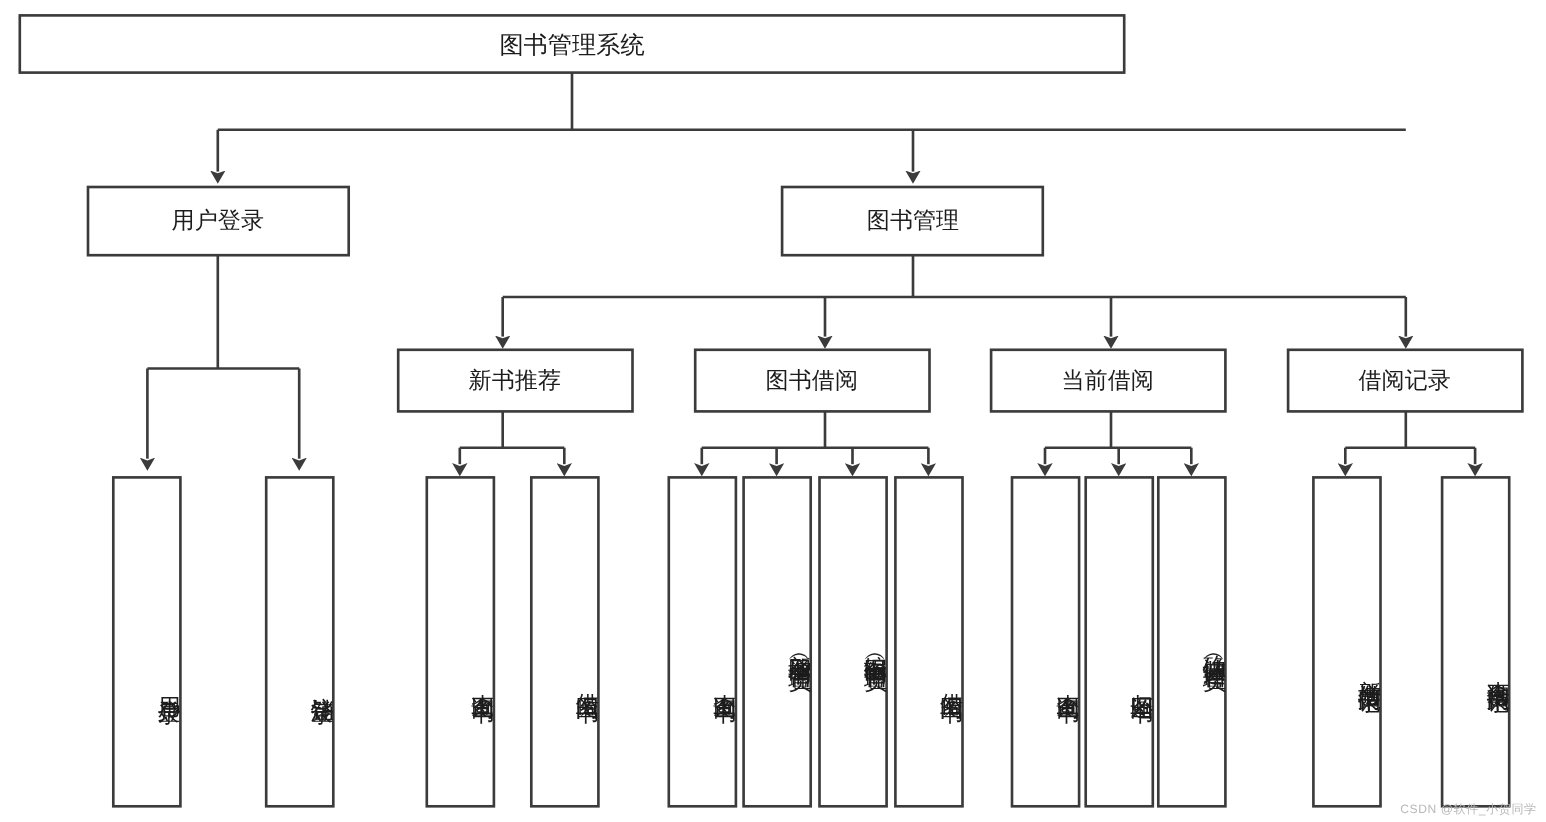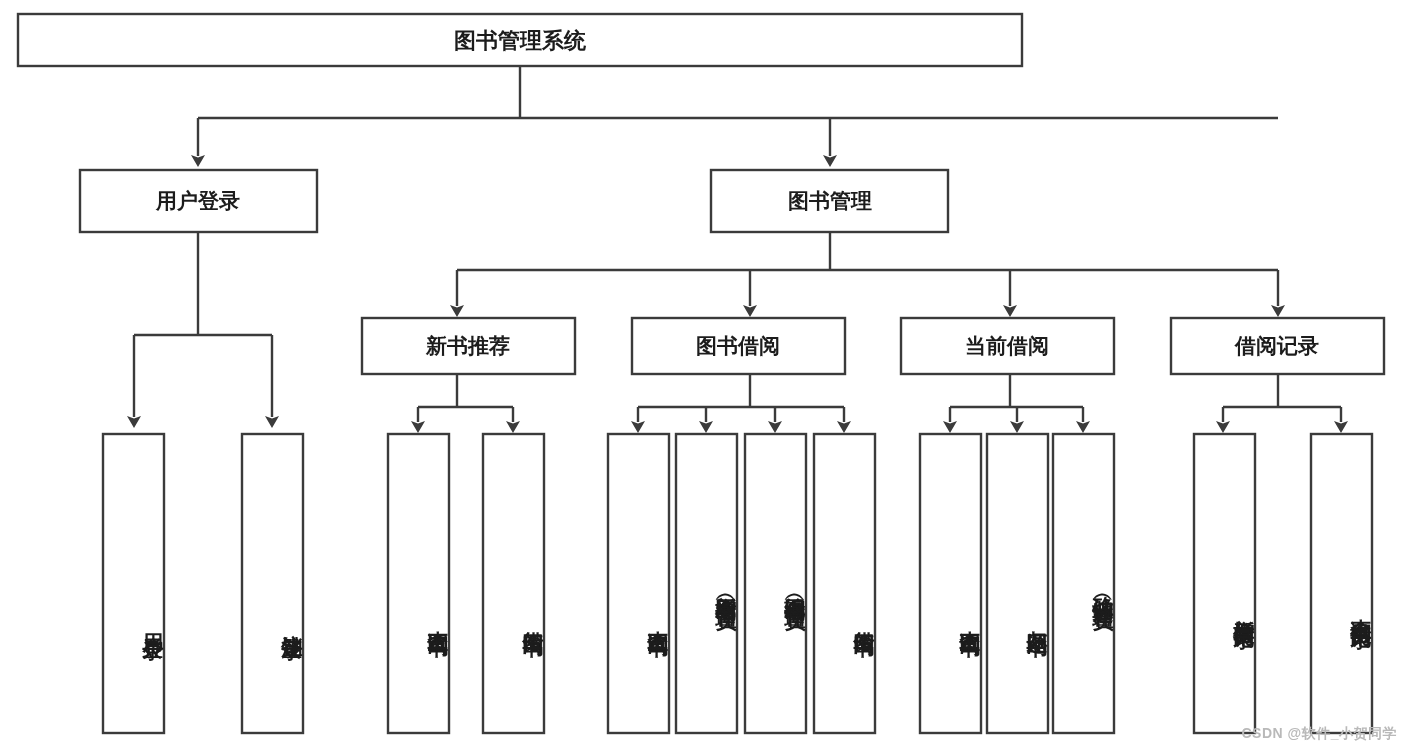--- a/index.html
+++ b/index.html
@@ -9,21 +9,20 @@
   }
   body {
     font-family: "Liberation Sans", "DejaVu Sans", sans-serif;
   }
   #diagram-root {
     position: relative;
     width: 1405px;
     height: 747px;
     background: #ffffff;
     overflow: hidden;
-    font-weight: bold;
   }
   svg#tree-svg {
     position: absolute;
     left: 0;
     top: 0;
     width: 1405px;
     height: 747px;
     display: block;
   }
   .node-box {
@@ -70,21 +69,21 @@
     align-items: flex-start;
     justify-content: center;
     pointer-events: none;
     white-space: nowrap;
   }
   .watermark {
     position: absolute;
     right: 8px;
     bottom: 4px;
     font-family: "Liberation Sans", "DejaVu Sans", sans-serif;
-    font-size: 14px;
+    font-size: 11px;
     color: #b9b9b9;
     letter-spacing: 0.5px;
     user-select: none;
   }
 </style>
 </head>
 <body>
 
 <div id="diagram-root">
 

